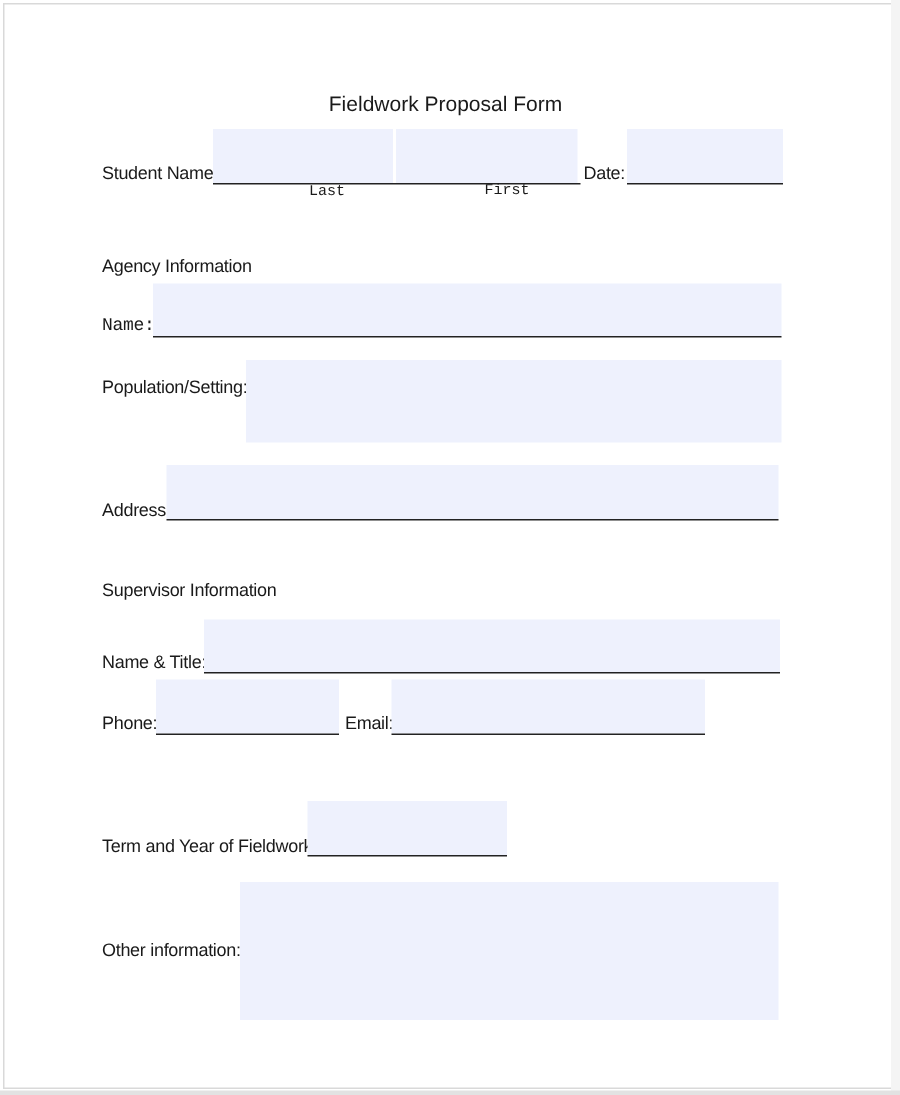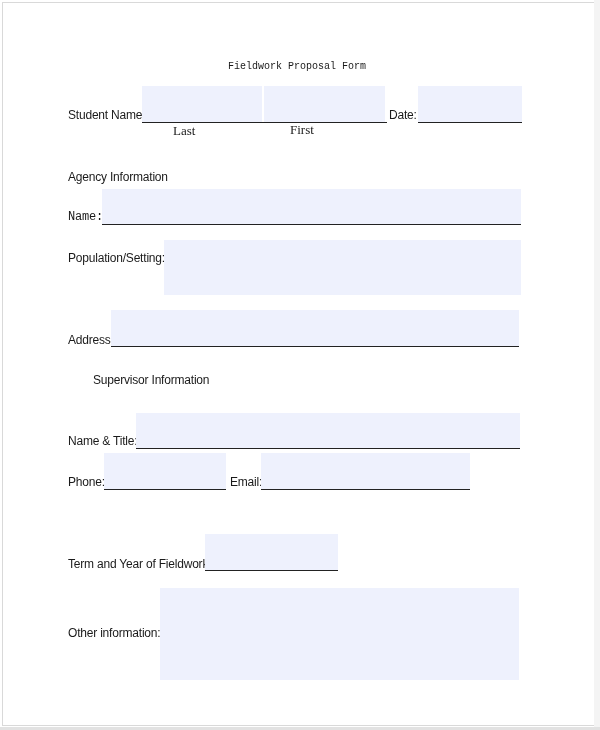--- a/index.html
+++ b/index.html
@@ -7,24 +7,24 @@
       width: 600px; height: 730px; background: #ffffff; position: relative; overflow: hidden;
       font-family: "Liberation Sans", sans-serif; color: #1a1a1a;
     }
     .page-border {
       position: absolute; left: 2px; top: 2px; width: 594px; height: 724px;
       border: 1px solid #d9d9d9; box-sizing: border-box;
     }
     .right-edge { position: absolute; left: 594px; top: 0; width: 6px; height: 730px; background: #f4f4f4; }
     .bottom-edge { position: absolute; left: 0; top: 727px; width: 600px; height: 3px; background: #e2e2e2; }
     .abs { position: absolute; }
-    .title { font-size: 10px; white-space: nowrap; transform: translateX(-50%); font-family: Liberation Mono, monospace; }
+    .title { font-size: 14px; white-space: nowrap; transform: translateX(-50%); }
     .label { font-size: 12px; white-space: nowrap; letter-spacing: -0.2px; }
     .bold { font-weight: normal; }
-    .mono { font-family: Liberation Serif, serif; font-size: 13px; }
+    .mono { font-family: Liberation Mono, monospace; font-size: 10px; margin-left: 33px; }
     .field { position: absolute; background: #eef1fd; }
     .uline { position: absolute; height: 0; border-top: 1.2px solid #222; }
   </style>
 </head>
 <body>
 
 <div class="page-border"></div>
 <div class="right-edge"></div>
 <div class="bottom-edge"></div>
 
@@ -45,21 +45,21 @@
 <div class="field" style="left:102px; top:189px; width:419px; height:35px;"></div>
 <div class="uline" style="left:102px; top:224px; width:419px;"></div>
 
 <div class="abs label" style="left:68px; top:251px;">Population/Setting:</div>
 <div class="field" style="left:164px; top:240px; width:357px; height:55px;"></div>
 
 <div class="abs label" style="left:68px; top:333px;">Address:</div>
 <div class="field" style="left:111px; top:310px; width:408px; height:36px;"></div>
 <div class="uline" style="left:111px; top:346px; width:408px;"></div>
 
-<div class="abs label bold" style="left:68px; top:373px;margin-left:25px;">Supervisor Information</div>
+<div class="abs label bold" style="left:68px; top:386px;">Supervisor Information</div>
 <div class="abs label" style="left:68px; top:434px;">Name &amp; Title:</div>
 <div class="field" style="left:136px; top:413px; width:384px; height:35px;"></div>
 <div class="uline" style="left:136px; top:448px; width:384px;"></div>
 
 <div class="abs label" style="left:68px; top:475px;">Phone:</div>
 <div class="field" style="left:104px; top:453px; width:122px; height:36px;"></div>
 <div class="uline" style="left:104px; top:489px; width:122px;"></div>
 <div class="abs label" style="left:230px; top:475px;">Email:</div>
 <div class="field" style="left:261px; top:453px; width:209px; height:36px;"></div>
 <div class="uline" style="left:261px; top:489px; width:209px;"></div>

